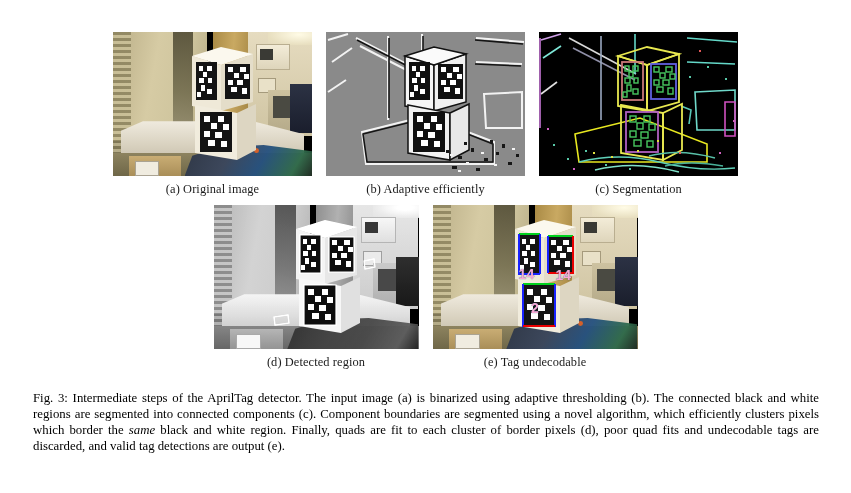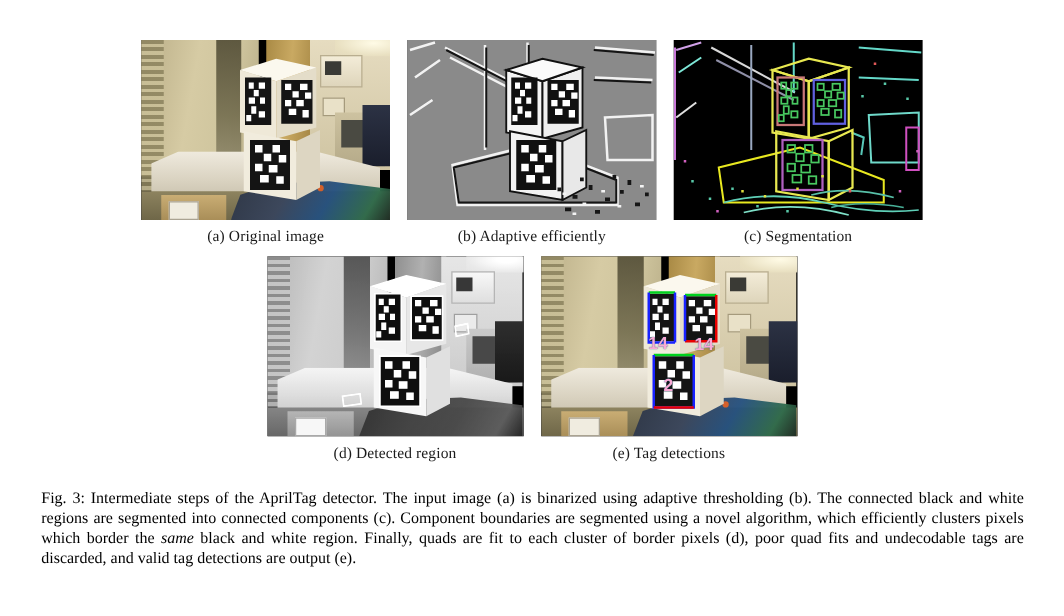--- a/index.html
+++ b/index.html
@@ -583,20 +583,20 @@
               <path d="M90,79 L90,121 L122,121 L122,79" stroke="#1822ff"></path>
               <path d="M90,121 L122,121" stroke="#ea0000"></path>
             </g>
           </svg>
 
           <div class="tagnum" style="left:42%; top:43%;">14</div>
           <div class="tagnum" style="left:60%; top:44%;">14</div>
           <div class="tagnum" style="left:48%; top:67%;">2</div>
         </div>
       </div>
-      <div class="caption">(e) Tag detections</div>
+      <div class="caption">(e) Tag undecodable</div>
     </div>
 
   </div>
 
   <p class="fig-caption"><span>Fig. 3: Intermediate steps of the AprilTag detector. The input image (a) is binarized using adaptive thresholding (b). The connected black and white regions are segmented into connected components (c). Component boundaries are segmented using a novel algorithm, which efficiently clusters pixels which border the </span><span class="it">same</span><span> black and white region. Finally, quads are fit to each cluster of border pixels (d), poor quad fits and undecodable tags are discarded, and valid tag detections are output (e).</span></p>
 
 </div>
 
 </body></html>

